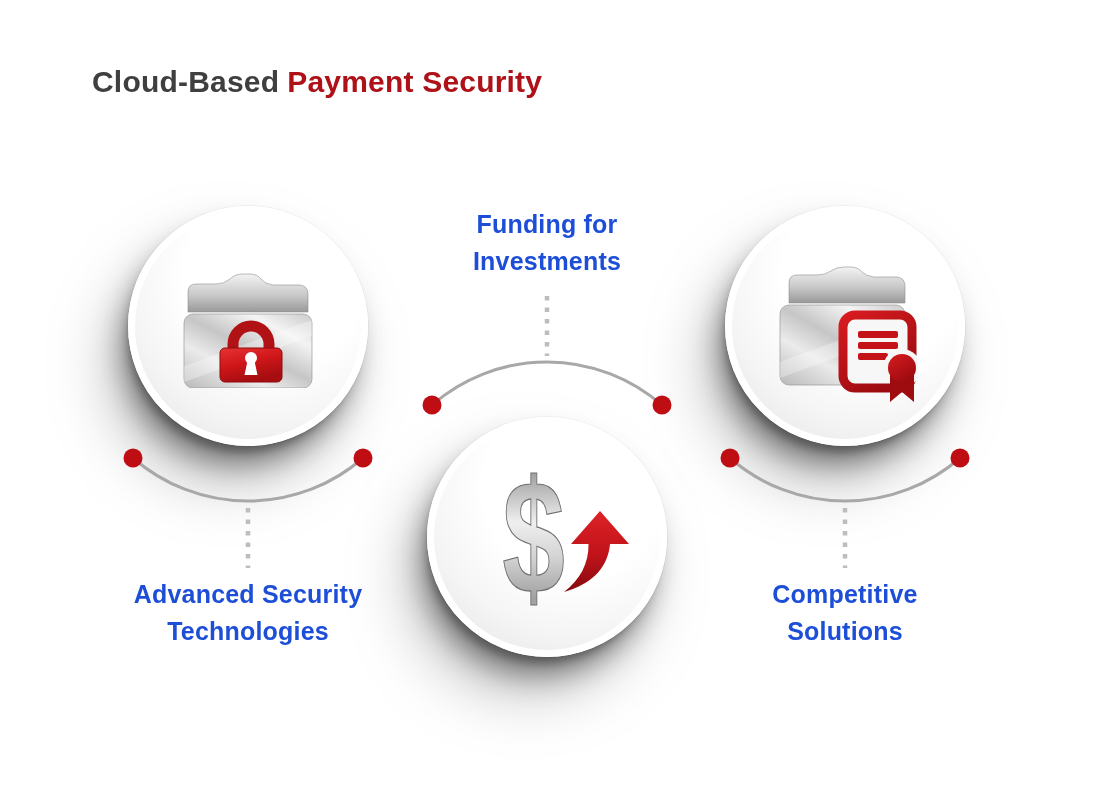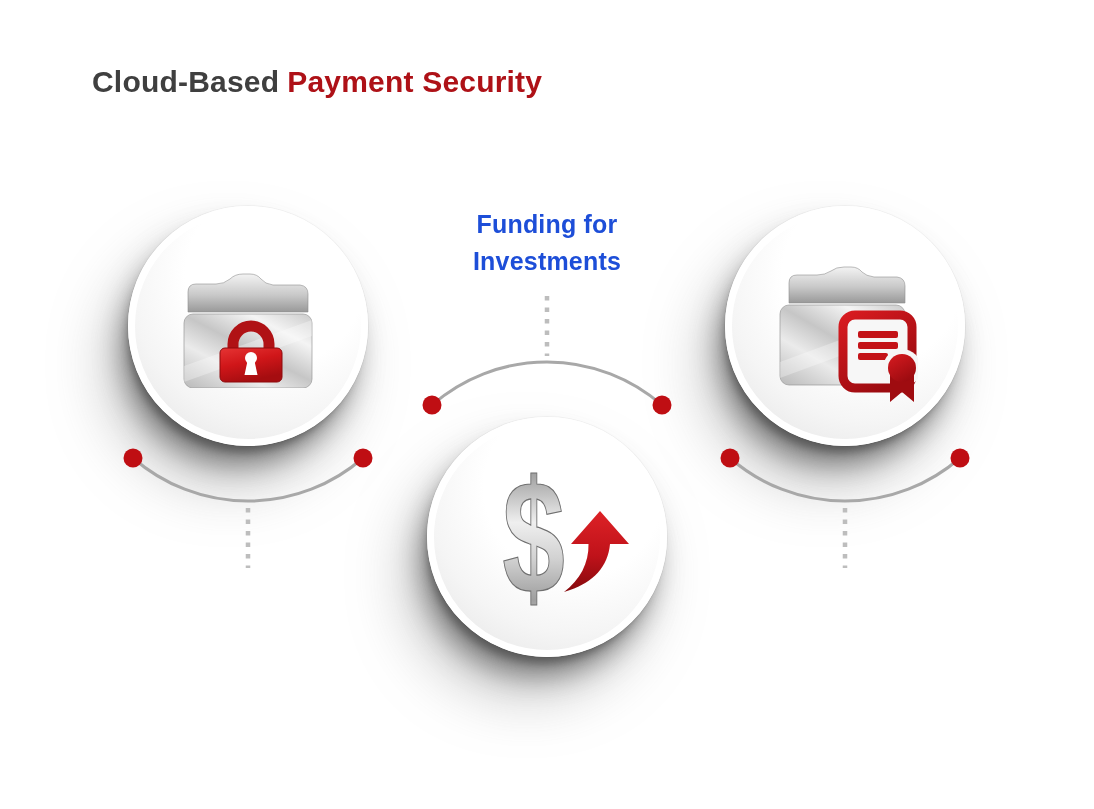--- a/index.html
+++ b/index.html
@@ -134,20 +134,22 @@
       <rect x="65" y="51" width="69" height="73" rx="12" fill="#f7f7f7" stroke="url(#gCert)" stroke-width="9"></rect>
       <rect x="80" y="67" width="40" height="7" rx="2" fill="#c41318"></rect>
       <rect x="80" y="78" width="40" height="7" rx="2" fill="#c41318"></rect>
       <rect x="80" y="89" width="30" height="7" rx="2" fill="#c41318"></rect>
       <circle cx="124" cy="104" r="19" fill="#f6f6f6"></circle>
       <path d="M 112 110 L 112 138 L 124 128 L 136 138 L 136 110 Z" fill="#9f0c10"></path>
       <circle cx="124" cy="104" r="14" fill="url(#gCert)"></circle>
     </svg>
   </div>
 
+  <div class="node-label label-advanced">Advanced Security Technologies</div>
+  <div class="node-label label-competitive">Competitive Solutions</div>
 
   <svg class="connectors" viewBox="0 0 1094 809">
     <path d="M 133 458 A 175 175 0 0 0 363 458" fill="none" stroke="#a8a8a8" stroke-width="3"></path>
     <path d="M 432 405 A 175 175 0 0 1 662 405" fill="none" stroke="#a8a8a8" stroke-width="3"></path>
     <path d="M 730 458 A 175 175 0 0 0 960 458" fill="none" stroke="#a8a8a8" stroke-width="3"></path>
 
     <path d="M 248 508 L 248 568" stroke="#bdbdbd" stroke-width="4.5" stroke-dasharray="4.5 7" fill="none"></path>
     <path d="M 547 296 L 547 356" stroke="#bdbdbd" stroke-width="4.5" stroke-dasharray="4.5 7" fill="none"></path>
     <path d="M 845 508 L 845 568" stroke="#bdbdbd" stroke-width="4.5" stroke-dasharray="4.5 7" fill="none"></path>
 

